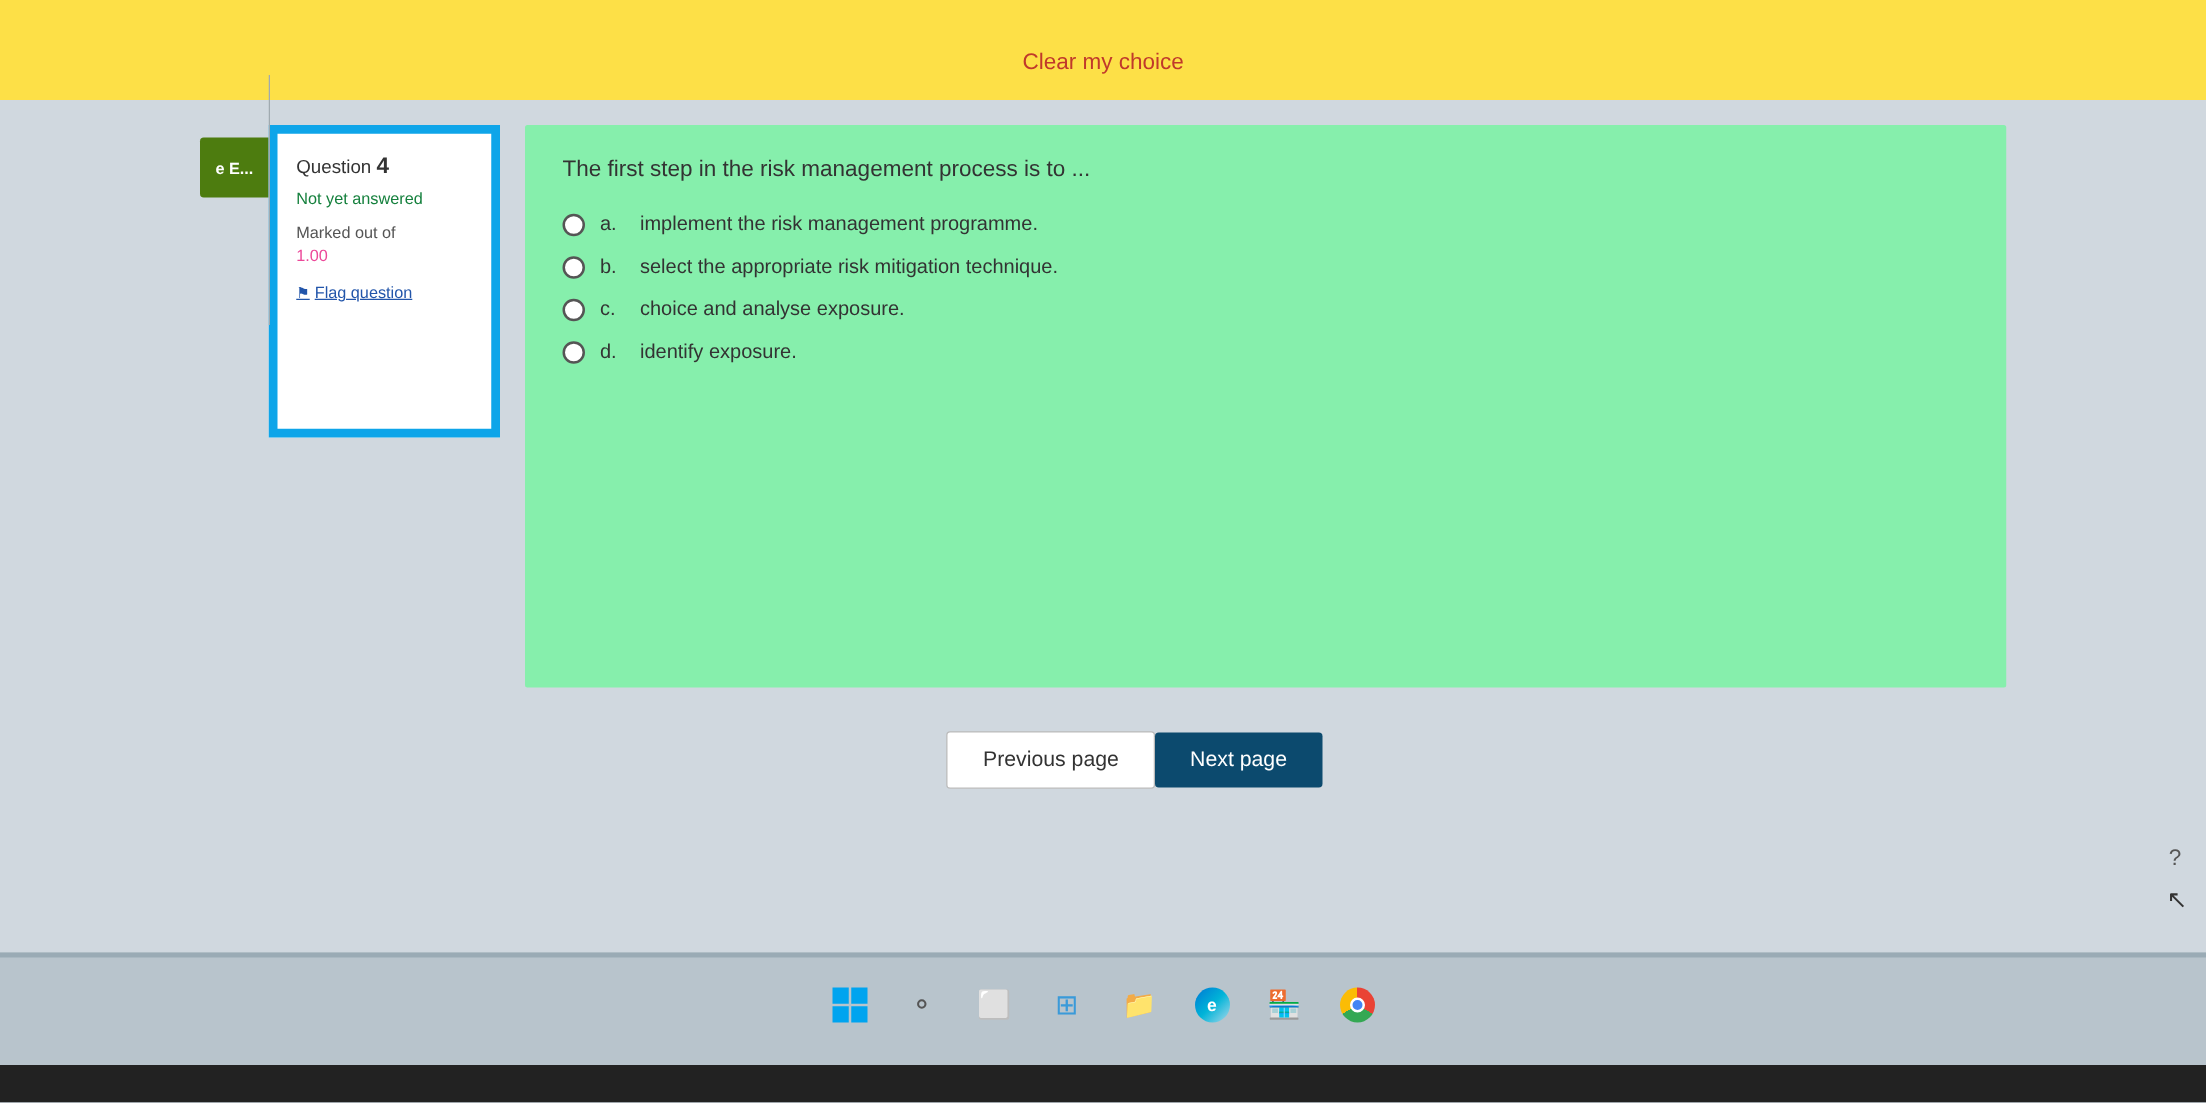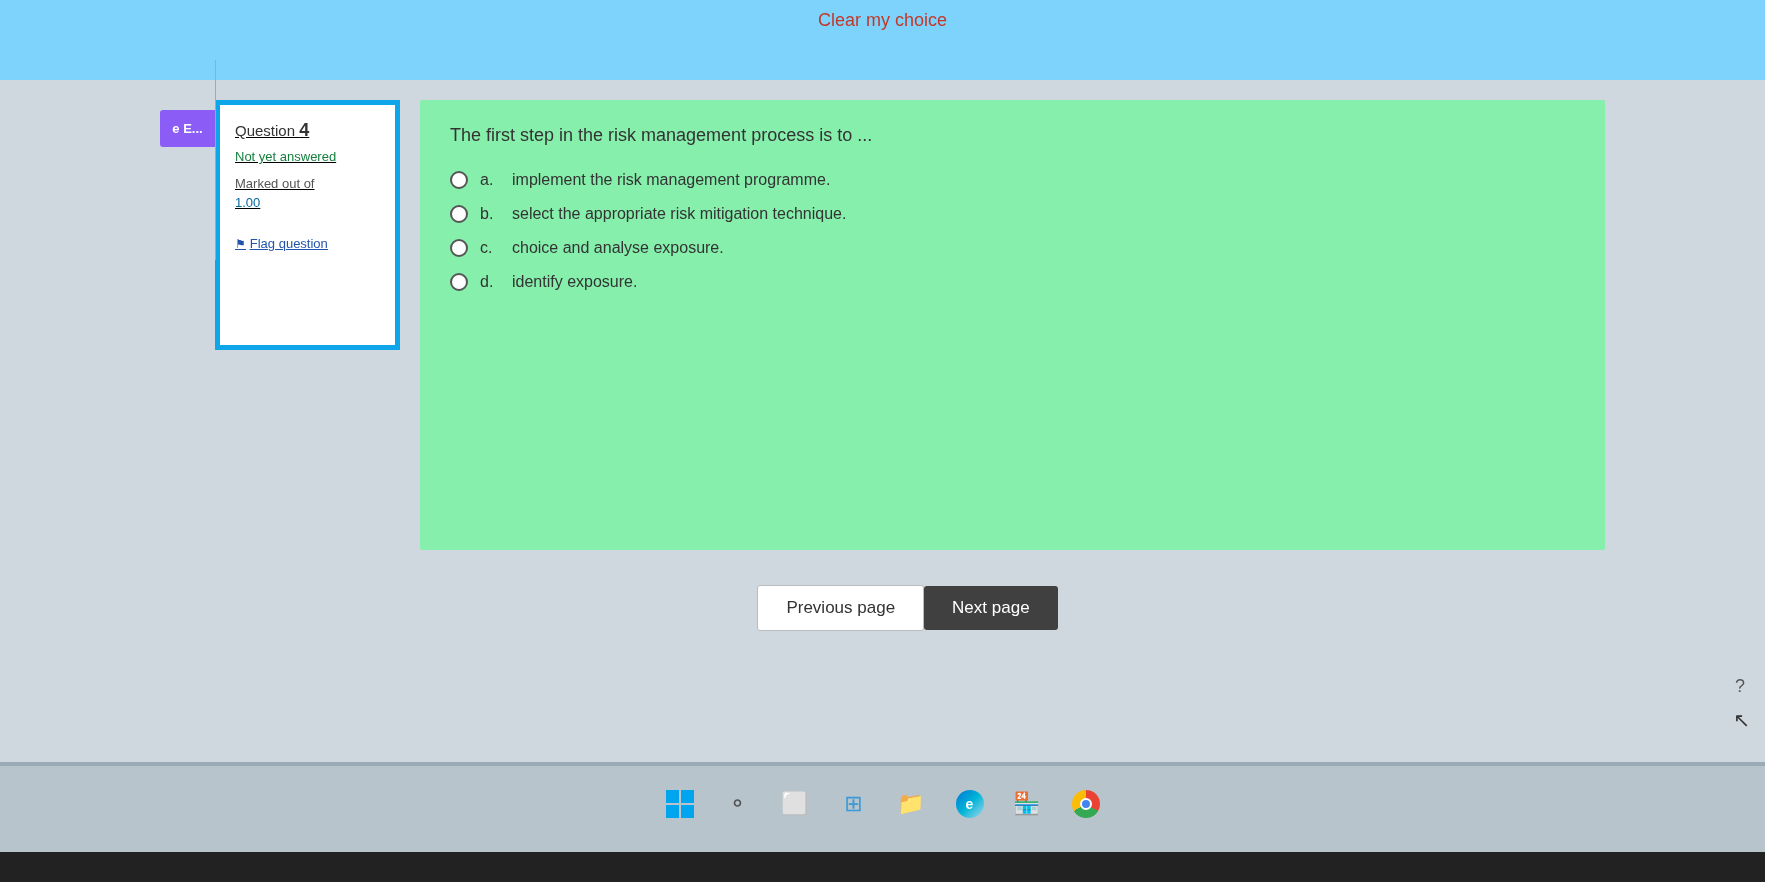--- a/index.html
+++ b/index.html
@@ -9,25 +9,25 @@
       height: 882px;
       background: #d0d8df;
       font-family: Arial, sans-serif;
       overflow: hidden;
       position: relative;
     }
 
     
     .top-section {
       width: 100%;
-      background: #7dd3fc;
+      background: #fde047;
       padding: 10px 0 20px 0;
       display: flex;
       justify-content: center;
-      align-items: flex-start;
+      align-items: flex-end;
       height: 80px;
     }
 
     .clear-my-choice {
       color: #c0392b;
       font-size: 18px;
       text-decoration: none;
       cursor: pointer;
     }
 
@@ -41,42 +41,41 @@
     }
 
     
     .left-panel {
       display: flex;
       gap: 0;
       flex-shrink: 0;
     }
 
     .orange-tab {
-      background: #8b5cf6;
+      background: #4d7c0f;
       color: white;
       width: 55px;
-      height: 37px;
+      height: 48px;
       display: flex;
       align-items: center;
       justify-content: center;
       font-size: 13px;
       font-weight: bold;
       border-radius: 3px 0 0 3px;
       align-self: flex-start;
       margin-top: 10px;
     }
 
     .question-info-box {
       background: white;
-      border: 5px solid #0ea5e9;
+      border: 7px solid #0ea5e9;
       padding: 15px;
       width: 185px;
       min-height: 250px;
       align-self: flex-start;
-      text-decoration: underline;
     }
 
     .question-number {
       font-size: 15px;
       font-weight: normal;
       color: #333;
       margin-bottom: 8px;
     }
 
     .question-number strong {
@@ -91,22 +90,22 @@
     }
 
     .marked-out-label {
       font-size: 13px;
       color: #555;
       margin-bottom: 4px;
     }
 
     .marked-value {
       font-size: 13px;
-      color: #0369a1;
-      margin-bottom: 26px;
+      color: #ec4899;
+      margin-bottom: 14px;
     }
 
     .flag-question {
       font-size: 13px;
       color: #2255aa;
       text-decoration: underline;
       cursor: pointer;
       display: flex;
       align-items: center;
       gap: 4px;
@@ -182,21 +181,21 @@
       background: white;
       border: 1px solid #bbb;
       padding: 12px 28px;
       font-size: 17px;
       color: #333;
       cursor: pointer;
       border-radius: 3px;
     }
 
     .next-button {
-      background: #404040;
+      background: #0c4a6e;
       border: none;
       padding: 12px 28px;
       font-size: 17px;
       color: white;
       cursor: pointer;
       border-radius: 3px;
     }
 
     .help-icon {
       position: absolute;

